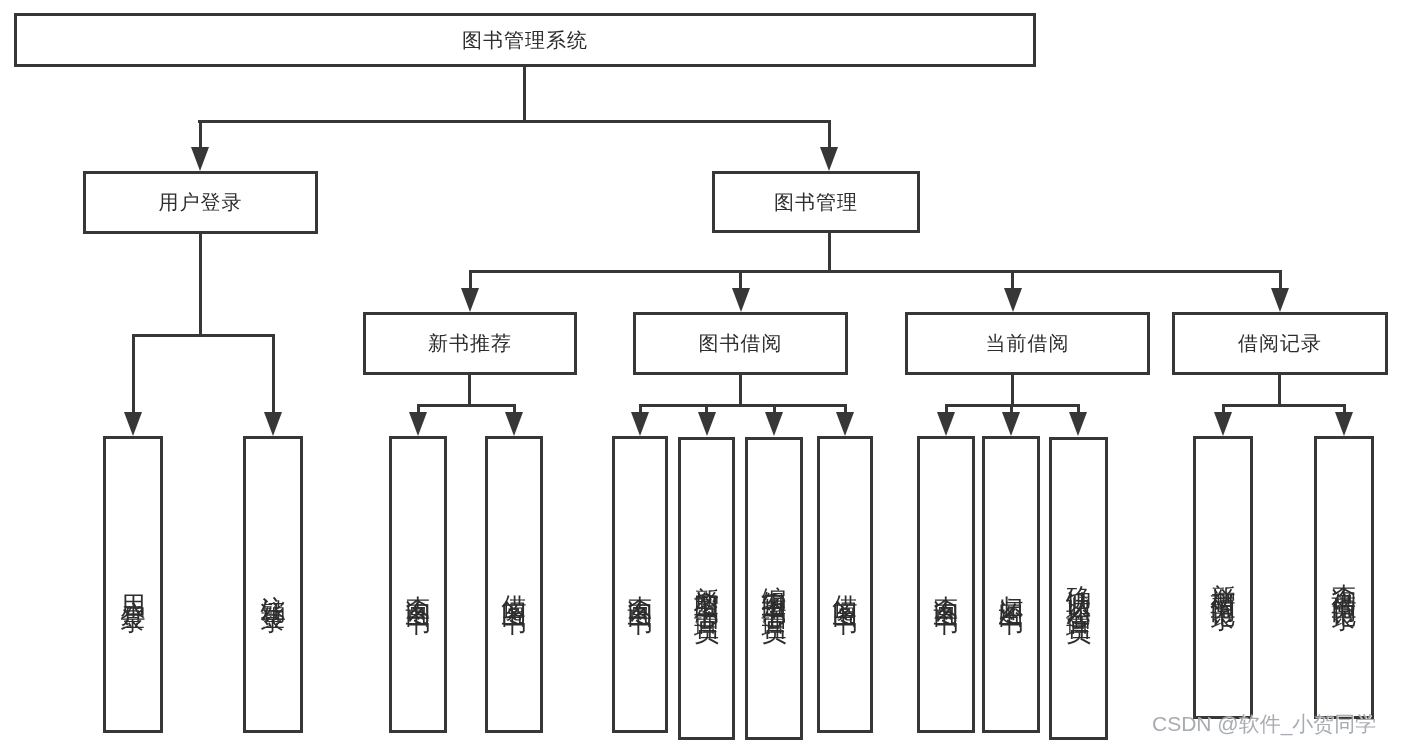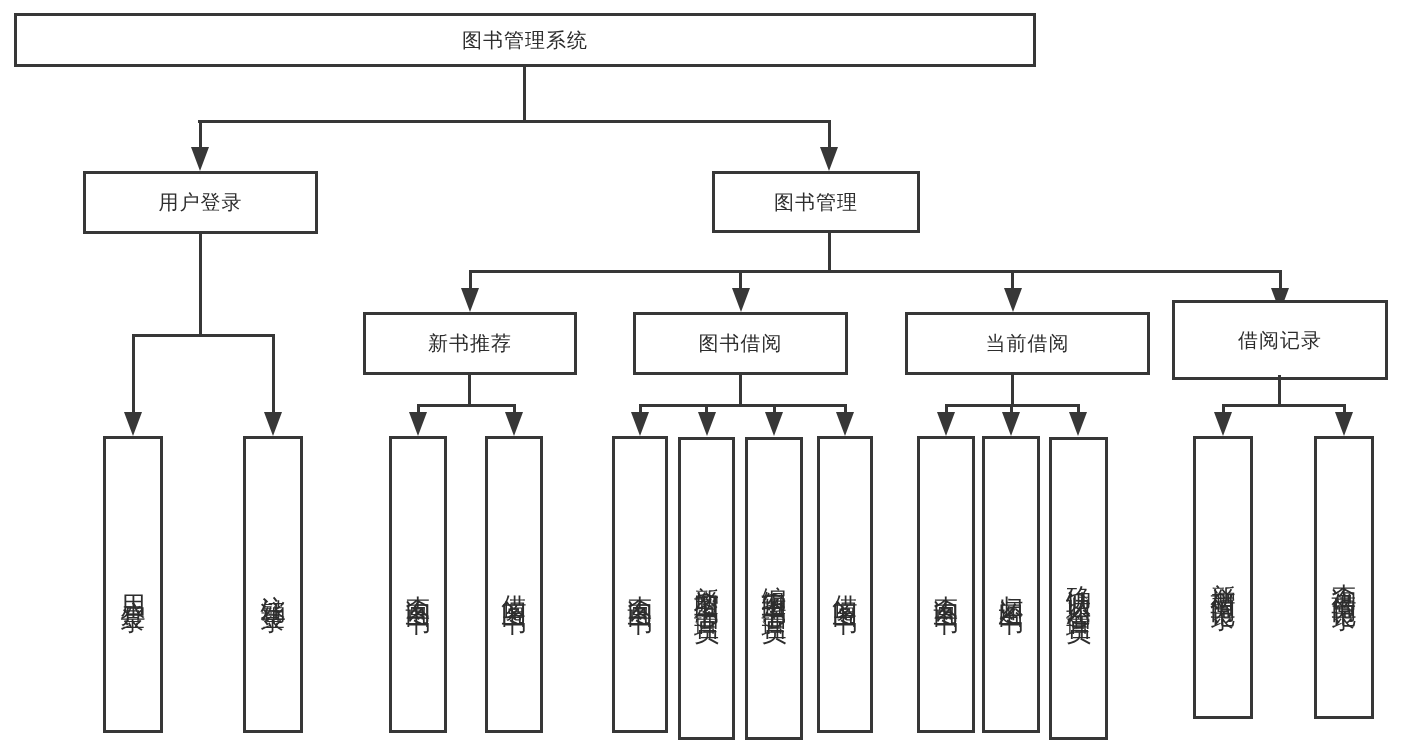--- a/index.html
+++ b/index.html
@@ -85,21 +85,21 @@
   <div class="line" style="left:739px;top:270px;width:3px;height:30px"></div>
   <div class="arrow" style="left:732px;top:288px"></div>
   <div class="line" style="left:1011px;top:270px;width:3px;height:30px"></div>
   <div class="arrow" style="left:1004px;top:288px"></div>
   <div class="line" style="left:1279px;top:270px;width:3px;height:30px"></div>
   <div class="arrow" style="left:1271px;top:288px"></div>
 
   <div class="box" style="left:633px;top:312px;width:215px;height:63px">图书借阅</div>
   <div class="box" style="left:363px;top:312px;width:214px;height:63px">新书推荐</div>
   <div class="box" style="left:905px;top:312px;width:245px;height:63px">当前借阅</div>
-  <div class="box" style="left:1172px;top:300px;width:216px;height:80px">借阅记录</div>
+  <div class="box" style="left:1172px;top:312px;width:216px;height:63px">借阅记录</div>
 
   <div class="line" style="left:468px;top:375px;width:3px;height:32px"></div>
   <div class="line" style="left:417px;top:404px;width:98px;height:3px"></div>
   <div class="line" style="left:417px;top:404px;width:3px;height:22px"></div>
   <div class="arrow" style="left:409px;top:412px"></div>
   <div class="line" style="left:513px;top:404px;width:3px;height:22px"></div>
   <div class="arrow" style="left:505px;top:412px"></div>
 
   <div class="line" style="left:739px;top:375px;width:3px;height:32px"></div>
   <div class="line" style="left:639px;top:404px;width:208px;height:3px"></div>
@@ -139,14 +139,15 @@
   <div class="box vbox" style="left:745px;top:437px;width:58px;height:303px">编辑图书（管理员）</div>
   <div class="box vbox" style="left:817px;top:436px;width:56px;height:297px">借阅图书</div>
 
   <div class="box vbox" style="left:917px;top:436px;width:58px;height:297px">查询图书</div>
   <div class="box vbox" style="left:982px;top:436px;width:58px;height:297px">归还图书</div>
   <div class="box vbox" style="left:1049px;top:437px;width:59px;height:303px">确认归还（管理员）</div>
 
   <div class="box vbox" style="left:1193px;top:436px;width:60px;height:283px">新增借阅记录</div>
   <div class="box vbox" style="left:1314px;top:436px;width:60px;height:283px">查询借阅记录</div>
 
+  <div class="watermark">CSDN @软件_小贺同学</div>
 
 </div>
 
 </body></html>

